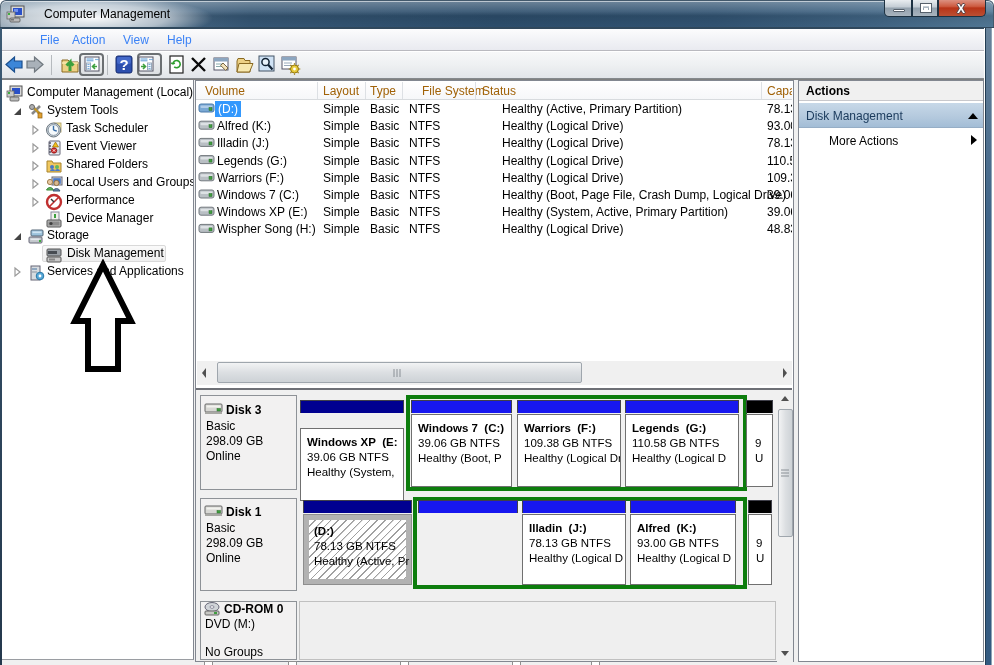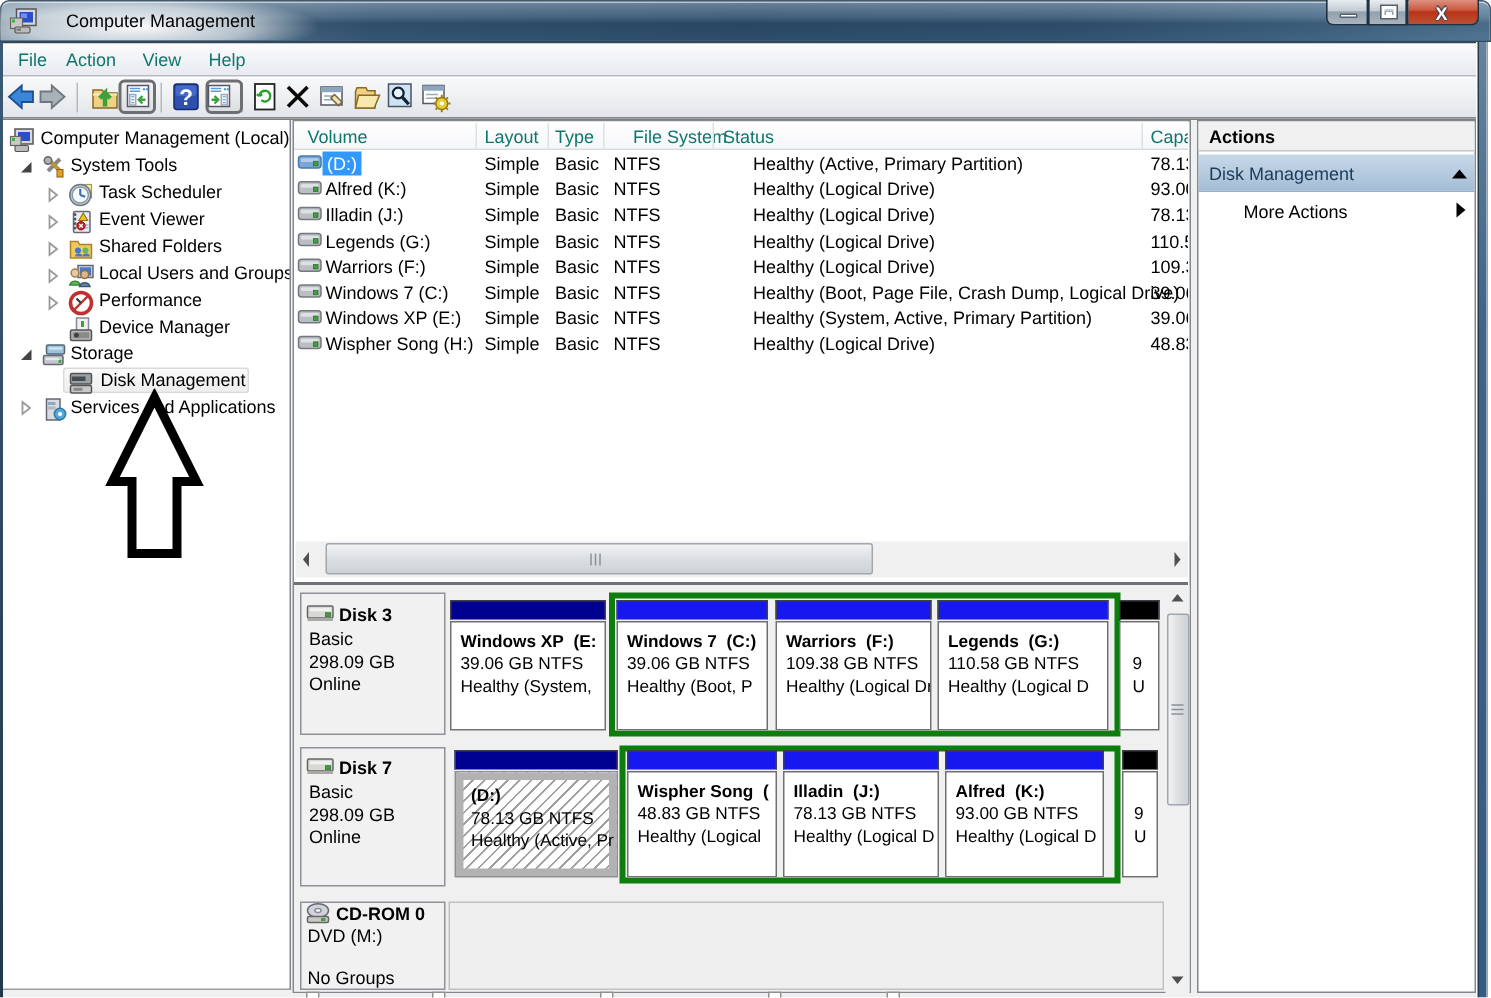--- a/index.html
+++ b/index.html
@@ -36,40 +36,40 @@
 #btnclose { left:938px; width:48px; border-radius:0 0 5px 0;
   background:linear-gradient(180deg,#dc9181 0%,#cd5b41 40%,#b83418 50%,#bb4f33 100%); }
 #minglyph { left:893px; top:9px; width:12px; height:3px; background:#fff; border:1px solid #56606b; border-radius:1px; }
 #maxglyph { left:921px; top:4px; width:10px; height:8px; border:2px solid #fff; outline:1px solid #56606b; background:transparent; }
 #maxglyph2 { left:924px; top:8px; width:4px; height:2px; background:#fff; }
 #closeglyph { left:957px; top:2px; color:#fff; font-size:12px; font-weight:bold; text-shadow:-1px 0 0 #55454a, 1px 0 0 #55454a, 0 1px 0 #55454a, 0 -1px 0 #55454a; }
 
 
 #menubar { left:2px; top:29px; width:982px; height:22px;
   background:linear-gradient(180deg,#fcfcfd 0%,#f0f1f5 60%,#e9eaf0 100%); border-bottom:1px solid #b9b9bf; }
-.menuitem { top:33px; color:#0f766e; }
+.menuitem { top:33px; color:#3b82f6;margin-left:28px; }
 #toolbar { left:2px; top:52px; width:982px; height:27px;
   background:linear-gradient(180deg,#f7f8f9 0%,#eef0f2 50%,#e2e5e9 100%); border-bottom:1px solid #85898d; }
 .tsep { top:55px; width:1px; height:20px; background:#b6babe; }
 .tbtn { top:53px; width:25px; height:23px; border:2px solid #6b6f72; border-radius:4px; background:linear-gradient(180deg,#f2f3f4,#dcdfe2); }
 
 
 #treepane { left:2px; top:80px; width:192px; height:580px; background:#fff; border-right:1px solid #828790; border-bottom:1px solid #9a9da2; }
 #midpane { left:195px; top:80px; width:599px; height:582px; background:#fff; border:1px solid #828790; }
 #actpane { left:798px; top:80px; width:186px; height:582px; background:#fff; border:1px solid #828790; }
 #contentbg { left:2px; top:79px; width:982px; height:586px; background:#f0f0f0; border-top:1px solid #808080; }
 
 
 .trow { left:0; color:#000; white-space:nowrap; }
 #dmsel { left:42px; top:245px; width:124px; height:17px; background:linear-gradient(180deg,#fafafa,#eeeeee); border:1px solid #d9d9d9; border-radius:2px; }
 
 
 .hsep { top:82px; width:1px; height:17px; background:#dde0e4; }
 #lvheader { left:196px; top:81px; width:596px; height:19px; background:linear-gradient(180deg,#ffffff,#f6f7f9); border-bottom:1px solid #d8dbde; }
-.lvh { top:84px; color:#0f766e; }
+.lvh { top:84px; color:#a16207; }
 .lvr { color:#000; white-space:nowrap; line-height:17.2px; }
 #d-sel { background:#3398fd; color:#fff; padding:1px 3px; }
 
 
 .sbtrack { background:#f0f0f0; }
 .sbthumb { background:linear-gradient(90deg,#f2f3f4 0%,#dcdfe2 50%,#cdd2d6 100%); border:1px solid #9fa6ad; border-radius:2px; }
 .sbthumbh { background:linear-gradient(180deg,#f2f3f4 0%,#dcdfe2 50%,#cdd2d6 100%); border:1px solid #9fa6ad; border-radius:2px; }
 
 
 #diskarea { left:196px; top:390px; width:581px; height:271px; background:#f0f0f0; }
@@ -376,53 +376,52 @@
 <div class="abs" style="left:196px;top:388px;width:596px;height:2px;background:#6e7076"></div>
 
 <div class="abs dlabel" style="top:395px;height:95px"></div>
 <div class="abs" style="left:226px;top:403px;font-weight:bold">Disk 3</div>
 <div class="abs" style="left:206px;top:419px">Basic</div>
 <div class="abs" style="left:206px;top:434px">298.09 GB</div>
 <div class="abs" style="left:206px;top:449px">Online</div>
 <div class="abs greenbox" style="left:406px;top:395px;width:341px;height:96px"></div>
 <div class="abs part" style="left:300px;top:400px;width:104px">
   <div class="pbar" style="background:#000090"></div>
-  <div class="pbody" style="height:73px;margin-top:1px"><span class="pname">Windows XP&nbsp; (E:</span><br>39.06 GB NTFS<br>Healthy (System,</div>
+  <div class="pbody" style="height:73px;margin-top:15px"><span class="pname">Windows XP&nbsp; (E:</span><br>39.06 GB NTFS<br>Healthy (System,</div>
 </div>
 <div class="abs part" style="left:411px;top:400px;width:101px">
   <div class="pbar" style="background:#1717ef"></div>
   <div class="pbody" style="height:73px;margin-top:1px"><span class="pname">Windows 7&nbsp; (C:)</span><br>39.06 GB NTFS<br>Healthy (Boot, P</div>
 </div>
 <div class="abs part" style="left:517px;top:400px;width:104px">
   <div class="pbar" style="background:#1717ef"></div>
   <div class="pbody" style="height:73px;margin-top:1px"><span class="pname">Warriors&nbsp; (F:)</span><br>109.38 GB NTFS<br>Healthy (Logical Dr</div>
 </div>
 <div class="abs part" style="left:625px;top:400px;width:114px">
   <div class="pbar" style="background:#1717ef"></div>
   <div class="pbody" style="height:73px;margin-top:1px"><span class="pname">Legends&nbsp; (G:)</span><br>110.58 GB NTFS<br>Healthy (Logical D</div>
 </div>
 <div class="abs part" style="left:746px;top:400px;width:27px">
   <div class="pbar" style="background:#000"></div>
   <div class="pbody" style="height:73px;margin-top:1px;padding-left:8px;padding-top:21px">9<br>U</div>
 </div>
 
 <div class="abs dlabel" style="top:498px;height:93px"></div>
-<div class="abs" style="left:226px;top:505px;font-weight:bold">Disk 7</div>
+<div class="abs" style="left:226px;top:505px;font-weight:bold">Disk 1</div>
 <div class="abs" style="left:206px;top:521px">Basic</div>
 <div class="abs" style="left:206px;top:536px">298.09 GB</div>
 <div class="abs" style="left:206px;top:551px">Online</div>
 <div class="abs greenbox" style="left:413px;top:497px;width:334px;height:92px"></div>
 <div class="abs part" style="left:303px;top:500px;width:109px">
   <div class="pbar" style="background:#000090"></div>
   <div class="pbody" id="hatchbody" style="height:71px;margin-top:1px;border:1px solid #8e8e8e;padding:9px 0 0 10px">
     <span class="pname">(D:)</span><br>78.13 GB NTFS<br>Healthy (Active, Pr</div>
 </div>
 <div class="abs part" style="left:418px;top:500px;width:100px">
   <div class="pbar" style="background:#1717ef"></div>
-  <div class="pbody" style="height:71px;margin-top:1px"><span class="pname">Wispher Song&nbsp; (</span><br>48.83 GB NTFS<br>Healthy (Logical</div>
 </div>
 <div class="abs part" style="left:522px;top:500px;width:104px">
   <div class="pbar" style="background:#1717ef"></div>
   <div class="pbody" style="height:71px;margin-top:1px"><span class="pname">Illadin&nbsp; (J:)</span><br>78.13 GB NTFS<br>Healthy (Logical D</div>
 </div>
 <div class="abs part" style="left:630px;top:500px;width:106px">
   <div class="pbar" style="background:#1717ef"></div>
   <div class="pbody" style="height:71px;margin-top:1px"><span class="pname">Alfred&nbsp; (K:)</span><br>93.00 GB NTFS<br>Healthy (Logical D</div>
 </div>
 <div class="abs part" style="left:748px;top:500px;width:24px">

